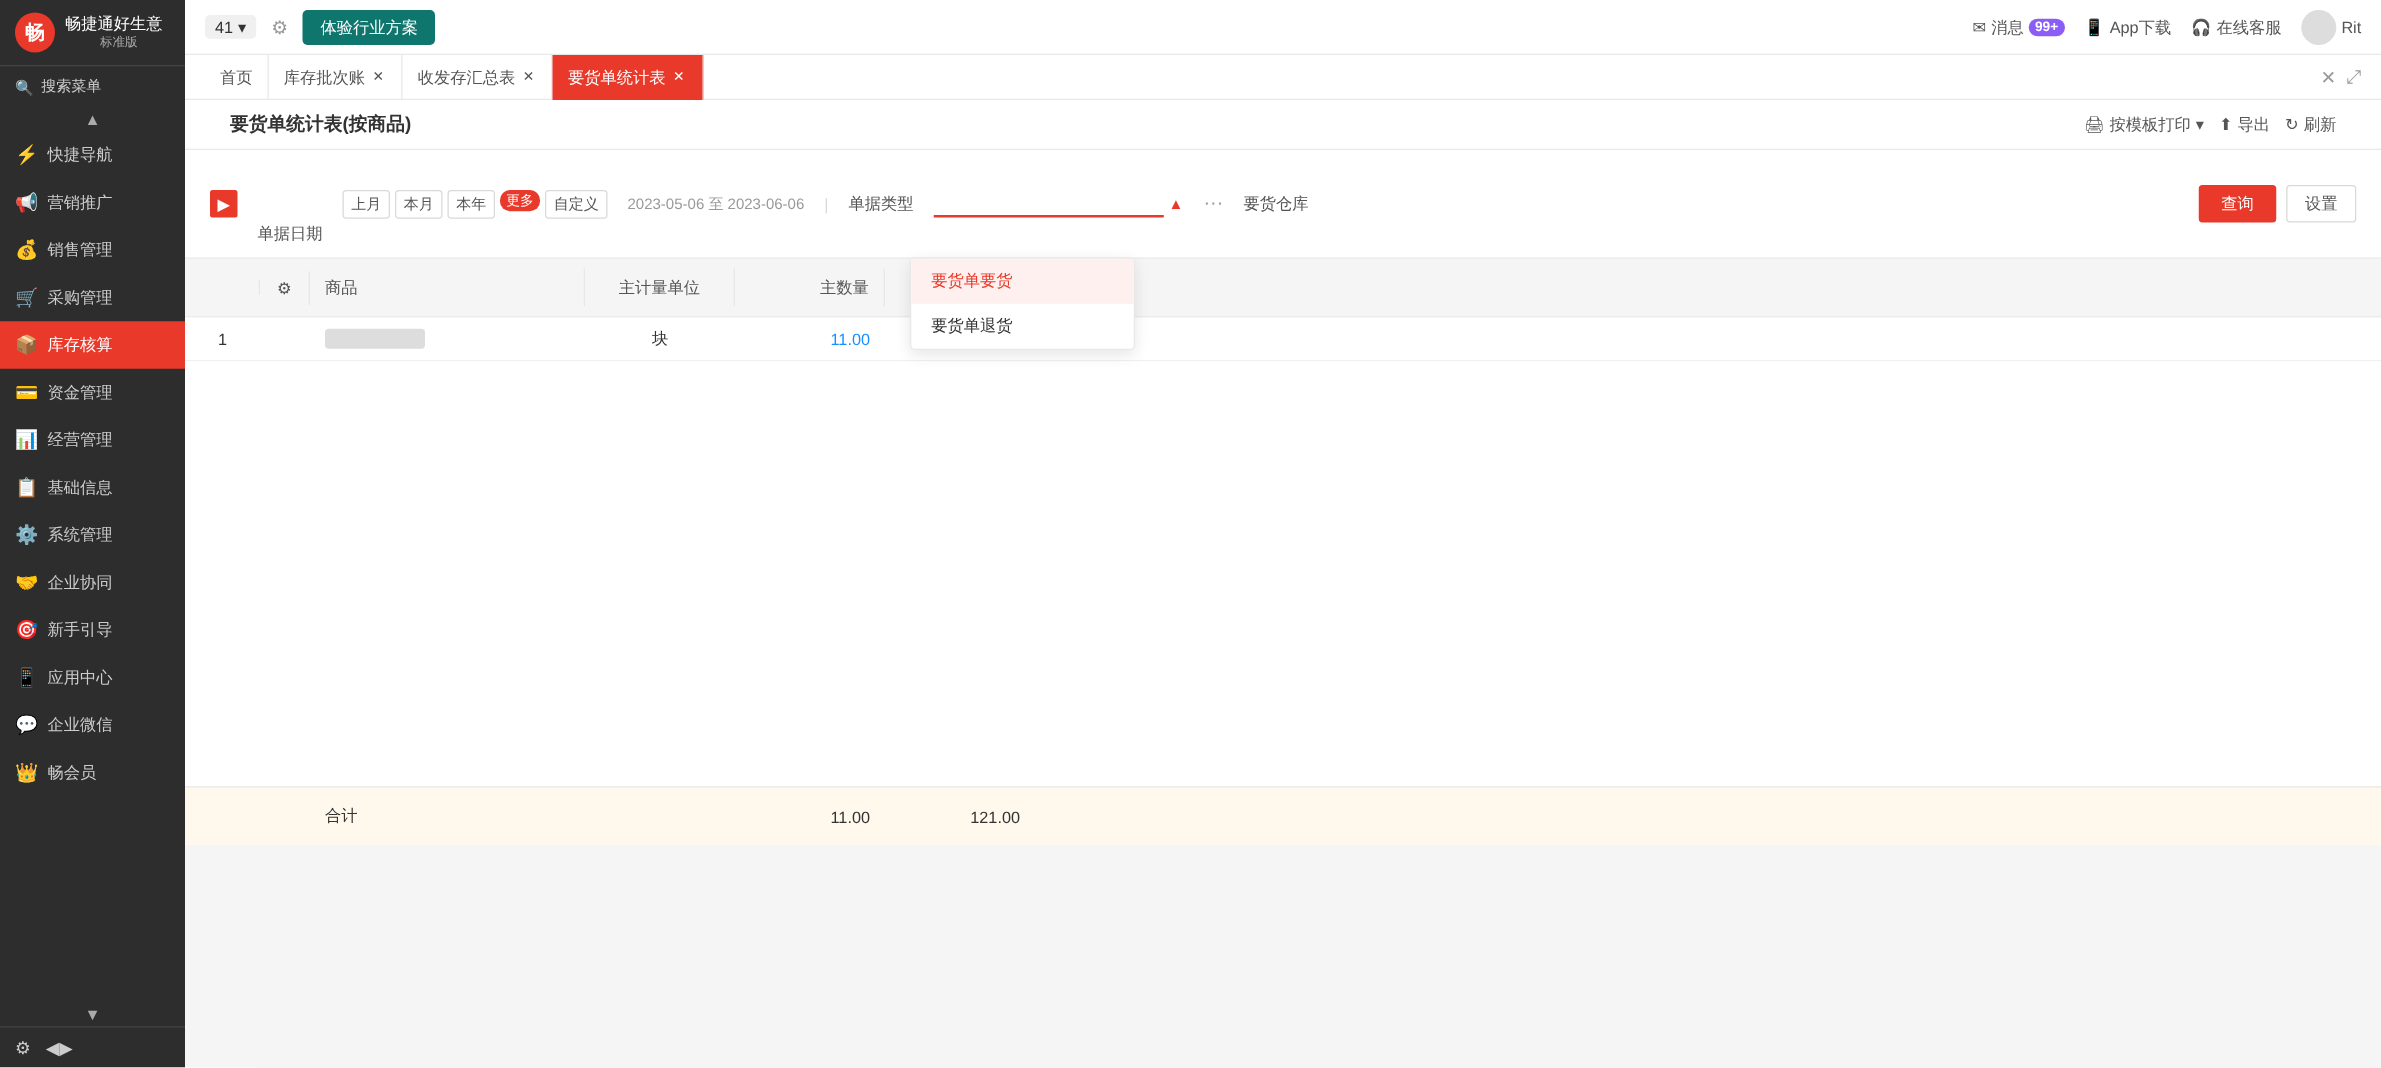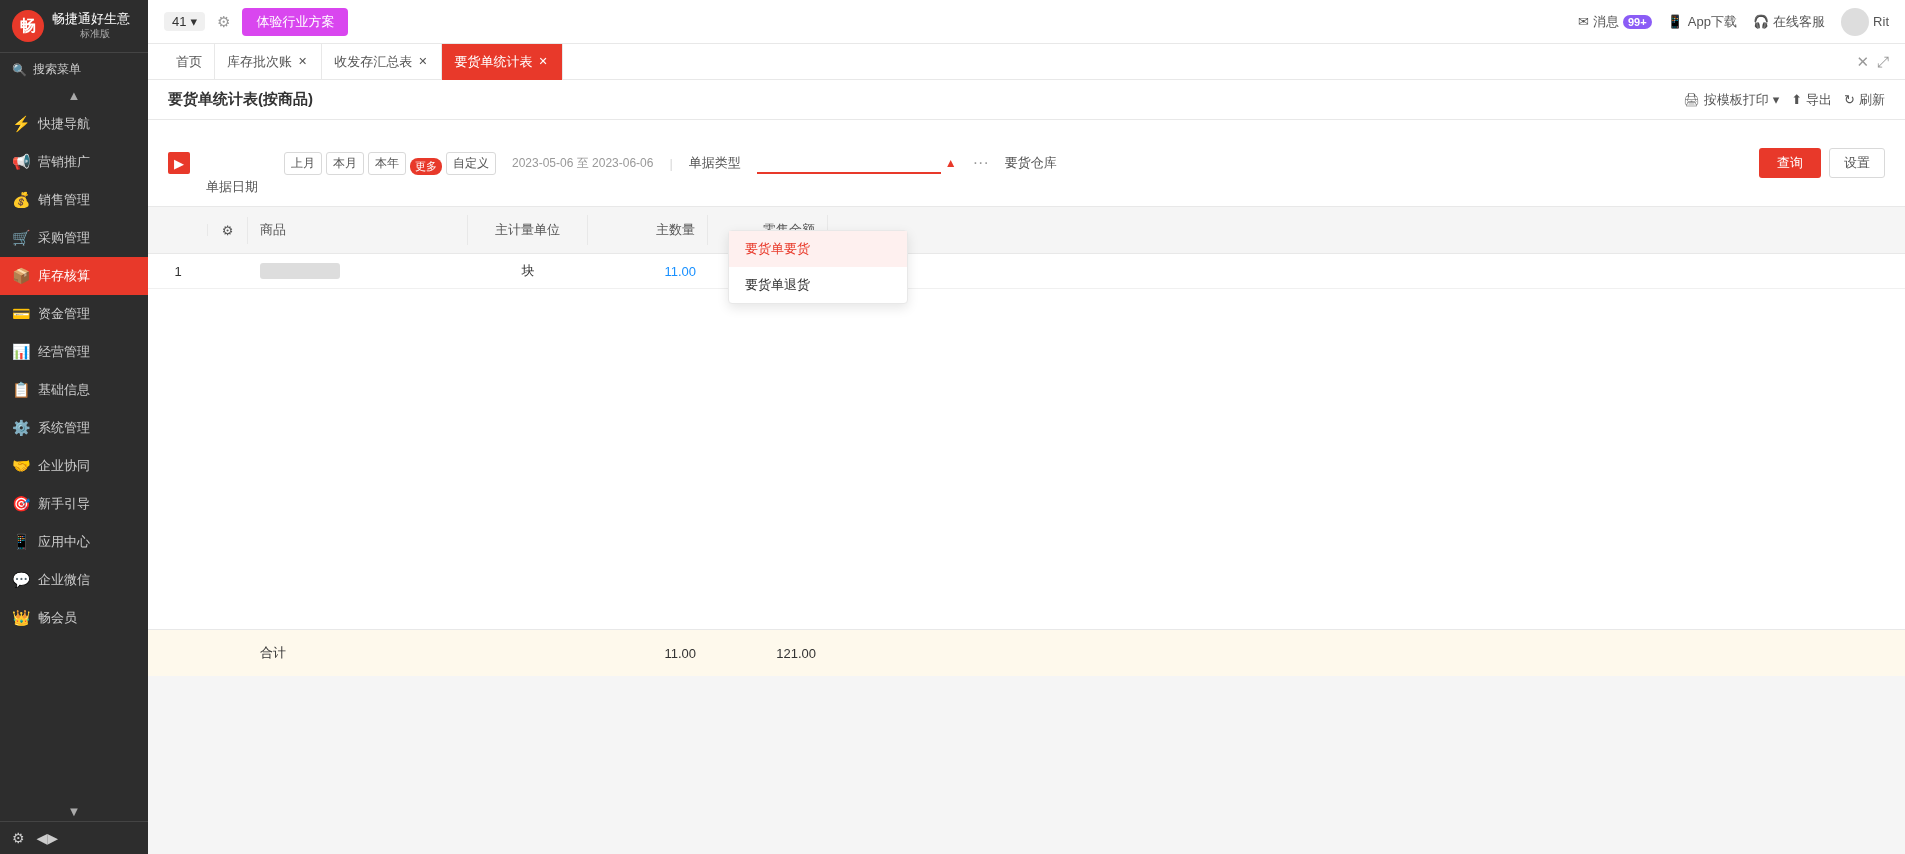--- a/index.html
+++ b/index.html
@@ -110,21 +110,21 @@
       color: #333;
       cursor: pointer;
     }
     .gear-btn {
       color: #999;
       cursor: pointer;
       font-size: 15px;
       padding: 0 4px;
     }
     .promo-btn {
-      background: #d946ef;
+      background: #0f766e;
       color: white;
       border: none;
       border-radius: 4px;
       padding: 5px 14px;
       font-size: 13px;
       cursor: pointer;
       white-space: nowrap;
     }
     .topbar-right {
       display: flex;
@@ -203,21 +203,21 @@
     .page-content {
       flex: 1;
       overflow: auto;
       background: #f5f5f5;
       padding: 0;
     }
 
     
     .page-header {
       background: #fff;
-      padding: 10px 20px;
+      padding: 10px 36px;
       display: flex;
       align-items: center;
       justify-content: space-between;
       border-bottom: 1px solid #e8e8e8;
     }
     .page-title { font-size: 15px; font-weight: bold; color: #333; }
     .page-header-actions {
       display: flex;
       align-items: center;
       gap: 12px;
@@ -250,23 +250,22 @@
       height: 22px;
       display: flex;
       align-items: center;
       justify-content: center;
       cursor: pointer;
       font-size: 13px;
     }
     .filter-label { color: #555; font-size: 13px; white-space: nowrap; margin-top: 48px; }
     .filter-date-btns {
       display: flex;
-      align-items: flex-end;
+      align-items: flex-start;
       gap: 4px;
-      margin-left: 10px;
     }
     .filter-date-btn {
       padding: 2px 6px;
       border: 1px solid #d9d9d9;
       background: #fff;
       border-radius: 3px;
       cursor: pointer;
       font-size: 12px;
       color: #555;
     }
@@ -323,21 +322,20 @@
     .dropdown-overlay {
       position: absolute;
       top: 100%;
       left: 580px;
       background: white;
       border: 1px solid #e8e8e8;
       border-radius: 4px;
       box-shadow: 0 4px 12px rgba(0,0,0,0.1);
       z-index: 100;
       min-width: 180px;
-      margin-top: 24px;
     }
     .dropdown-item {
       padding: 9px 16px;
       cursor: pointer;
       font-size: 13px;
       color: #333;
     }
     .dropdown-item.selected { background: #fef0ef; color: #e8392a; }
 
     

